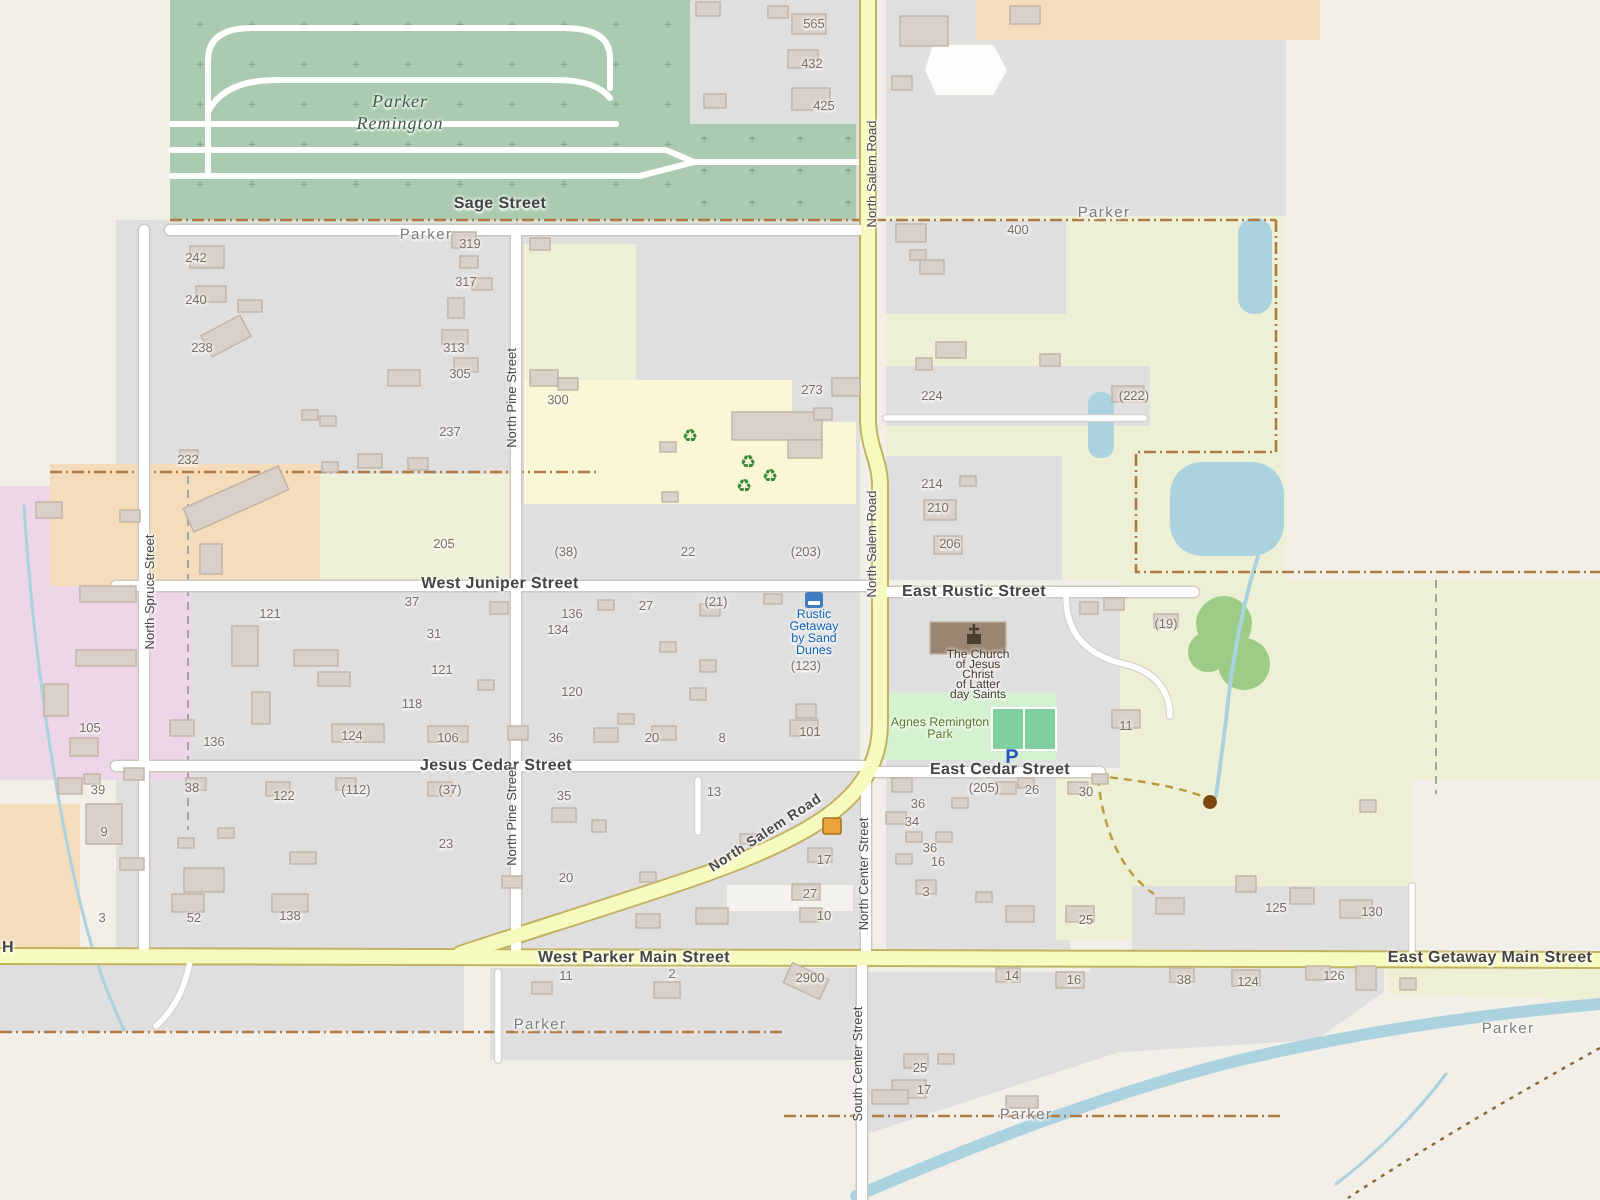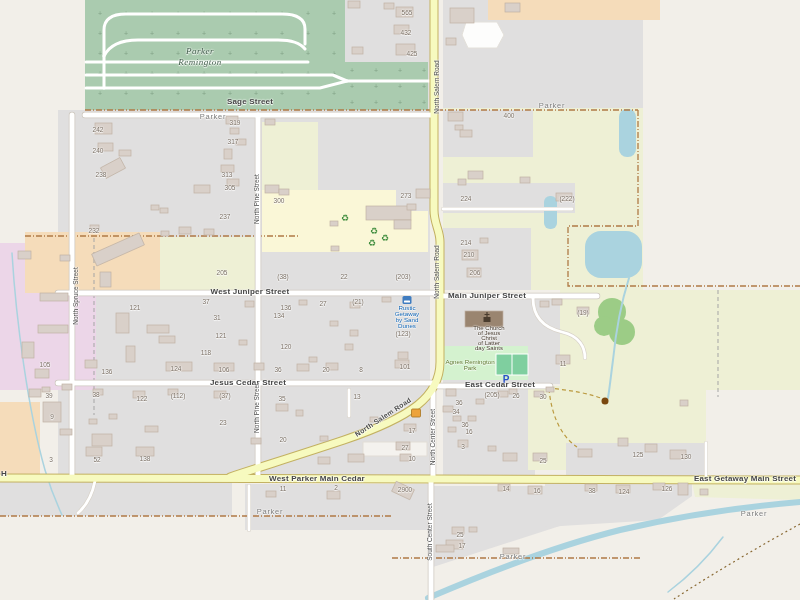--- a/index.html
+++ b/index.html
@@ -323,24 +323,24 @@
       <rect x="402.5" y="296" width="9" height="8" rx="1.5" fill="#3f7cc0"></rect>
       <rect x="404" y="300.5" width="6" height="2" rx="0.5" fill="#ffffff"></rect>
       <rect x="483.5" y="317" width="7" height="5" fill="#4a3c2e"></rect>
       <path d="M487,312 L487,317 M484.5,314.5 L489.5,314.5" stroke="#4a3c2e" stroke-width="1.2" fill="none"></path>
       <rect x="411.5" y="409" width="9" height="8" rx="1" fill="#eda33b" stroke="#a8751f" stroke-width="0.8"></rect>
       <circle cx="605" cy="401" r="3.5" fill="#7a480f"></circle>
     </svg>
   <div id="labels">
       <div class="lb st" style="left: 250px; top: 102px; transform: translate(-50%, -50%);">Sage Street</div>
       <div class="lb st" style="left: 250px; top: 292px; transform: translate(-50%, -50%);">West Juniper Street</div>
-      <div class="lb st" style="left: 487px; top: 296px; transform: translate(-50%, -50%);">Main Juniper Street</div>
+      <div class="lb st" style="left: 487px; top: 296px; transform: translate(-50%, -50%);">East Rustic Street</div>
       <div class="lb st" style="left: 248px; top: 383px; transform: translate(-50%, -50%);">Jesus Cedar Street</div>
       <div class="lb st" style="left: 500px; top: 385px; transform: translate(-50%, -50%);">East Cedar Street</div>
-      <div class="lb st" style="left: 317px; top: 479px; transform: translate(-50%, -50%);">West Parker Main Cedar</div>
+      <div class="lb st" style="left: 317px; top: 479px; transform: translate(-50%, -50%);">West Parker Main Street</div>
       <div class="lb st" style="left: 745px; top: 479px; transform: translate(-50%, -50%);">East Getaway  Main Street</div>
       <div class="lb st" style="left: 4px; top: 474px; transform: translate(-50%, -50%);">H</div>
       <div class="lb stv" style="left: 76px; top: 296px; transform: translate(-50%, -50%) rotate(-90deg);">North Spruce Street</div>
       <div class="lb stv" style="left: 257px; top: 199px; transform: translate(-50%, -50%) rotate(-90deg);">North Pine Street</div>
       <div class="lb stv" style="left: 257px; top: 408px; transform: translate(-50%, -50%) rotate(-90deg);">North Pine Street</div>
       <div class="lb stv" style="left: 437px; top: 87px; transform: translate(-50%, -50%) rotate(-90deg);">North Salem Road</div>
       <div class="lb stv" style="left: 437px; top: 272px; transform: translate(-50%, -50%) rotate(-90deg);">North Salem Road</div>
       <div class="lb std" style="left: 383px; top: 417px; transform: translate(-50%, -50%) rotate(-33deg);">North Salem Road</div>
       <div class="lb stv" style="left: 433px; top: 437px; transform: translate(-50%, -50%) rotate(-90deg);">North Center Street</div>
       <div class="lb stv" style="left: 430px; top: 532px; transform: translate(-50%, -50%) rotate(-90deg);">South Center Street</div>

